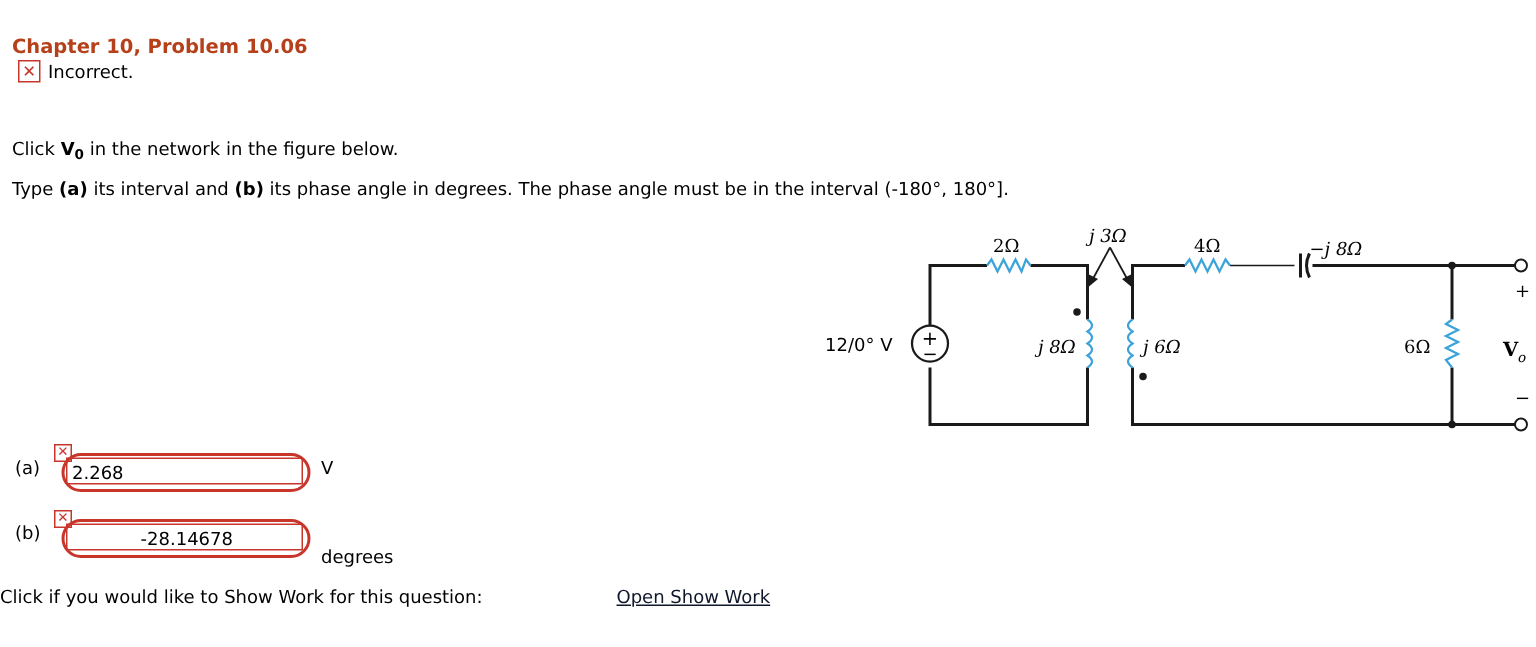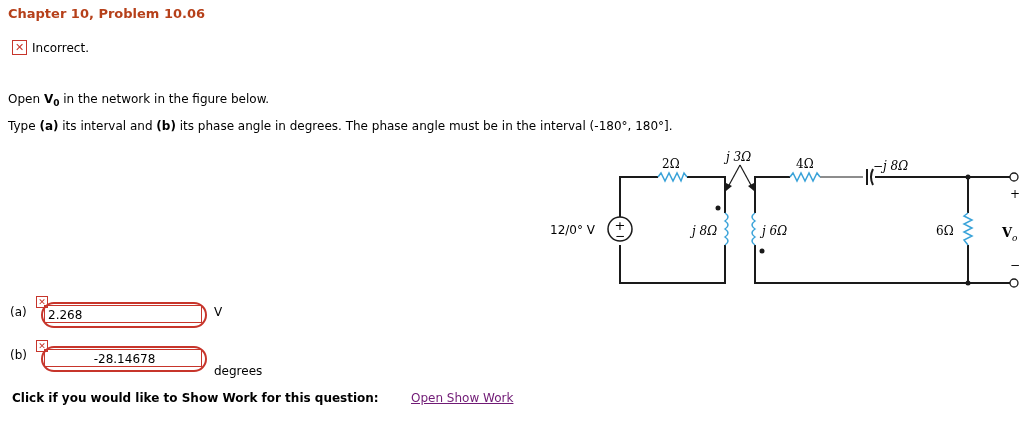--- a/index.html
+++ b/index.html
@@ -1,47 +1,47 @@
 <!DOCTYPE html>
 <html><head>
 <meta charset="utf-8">
 <style>
   html, body { margin:0; padding:0; background:#fff; }
   body { width:1024px; height:431px; position:relative; overflow:hidden;
          font-family:"DejaVu Sans","Liberation Sans",sans-serif; font-size:12px; color:#000; }
   .abs { position:absolute; }
-  .title { left:8px; top:6px; font-weight:bold; font-size:13px; color:#b6401a; }
+  .title { left:8px; top:24px; font-weight:bold; font-size:13px; color:#b6401a; }
   .status { left:12px; top:40px; display:flex; align-items:center; gap:5px; font-size:12px; }
   .xbox { width:13px; height:13px; border:1px solid #c7352b; color:#c7352b; font-size:11px;
           line-height:13px; text-align:center; font-weight:bold; background:#fff; }
   .q1 { left:8px; top:92px; }
   .q2 { left:8px; top:119px; }
   .q1 b, .q2 b { font-weight:bold; }
   .sub { font-size:9px; vertical-align:-3px; font-weight:bold; }
   .lbl { font-size:12px; }
   .field { border:2px solid #c7352b; border-radius:13px; padding:1px; width:160px; height:20px; }
   .field .inner { border:1px solid #c7352b; height:18px; width:158px; box-sizing:border-box;
                   font-size:12px; line-height:18px; padding-left:3px; }
   .smallx { width:10px; height:10px; border:1px solid #c7352b; color:#c7352b; font-size:9px;
             line-height:10px; text-align:center; font-weight:bold; background:#fff; }
-  .showwork { left:12px; top:391px; font-weight:bold; font-size:12px; }
-  .link { left:411px; top:391px; color:#701a75; text-decoration:underline; font-size:12px; cursor:pointer; }
+  .showwork { left:0; top:391px; font-weight:normal; font-size:12px; }
+  .link { left:411px; top:391px; color:#0f172a; text-decoration:underline; font-size:12px; cursor:pointer; }
 </style>
 </head>
 <body>
 
 <div class="abs title">Chapter 10, Problem 10.06</div>
 
 <div class="abs status">
   <span class="xbox">✕</span>
   <span>Incorrect.</span>
 </div>
 
 <div class="abs q1">
-  <span>Open </span><b>V</b><span class="sub">0</span><span> in the network in the figure below.</span>
+  <span>Click </span><b>V</b><span class="sub">0</span><span> in the network in the figure below.</span>
 </div>
 
 <div class="abs q2">
   <span>Type </span><b>(a)</b><span> its interval and </span><b>(b)</b><span> its phase angle in degrees. The phase angle must be in the interval (-180°, 180°].</span>
 </div>
 
 <svg class="abs" style="left:540px;top:145px;" width="480" height="145">
   <g stroke="#1a1a1a" stroke-width="2" fill="none">
 
     <polyline points="80,80 80,32 118,32"></polyline>

